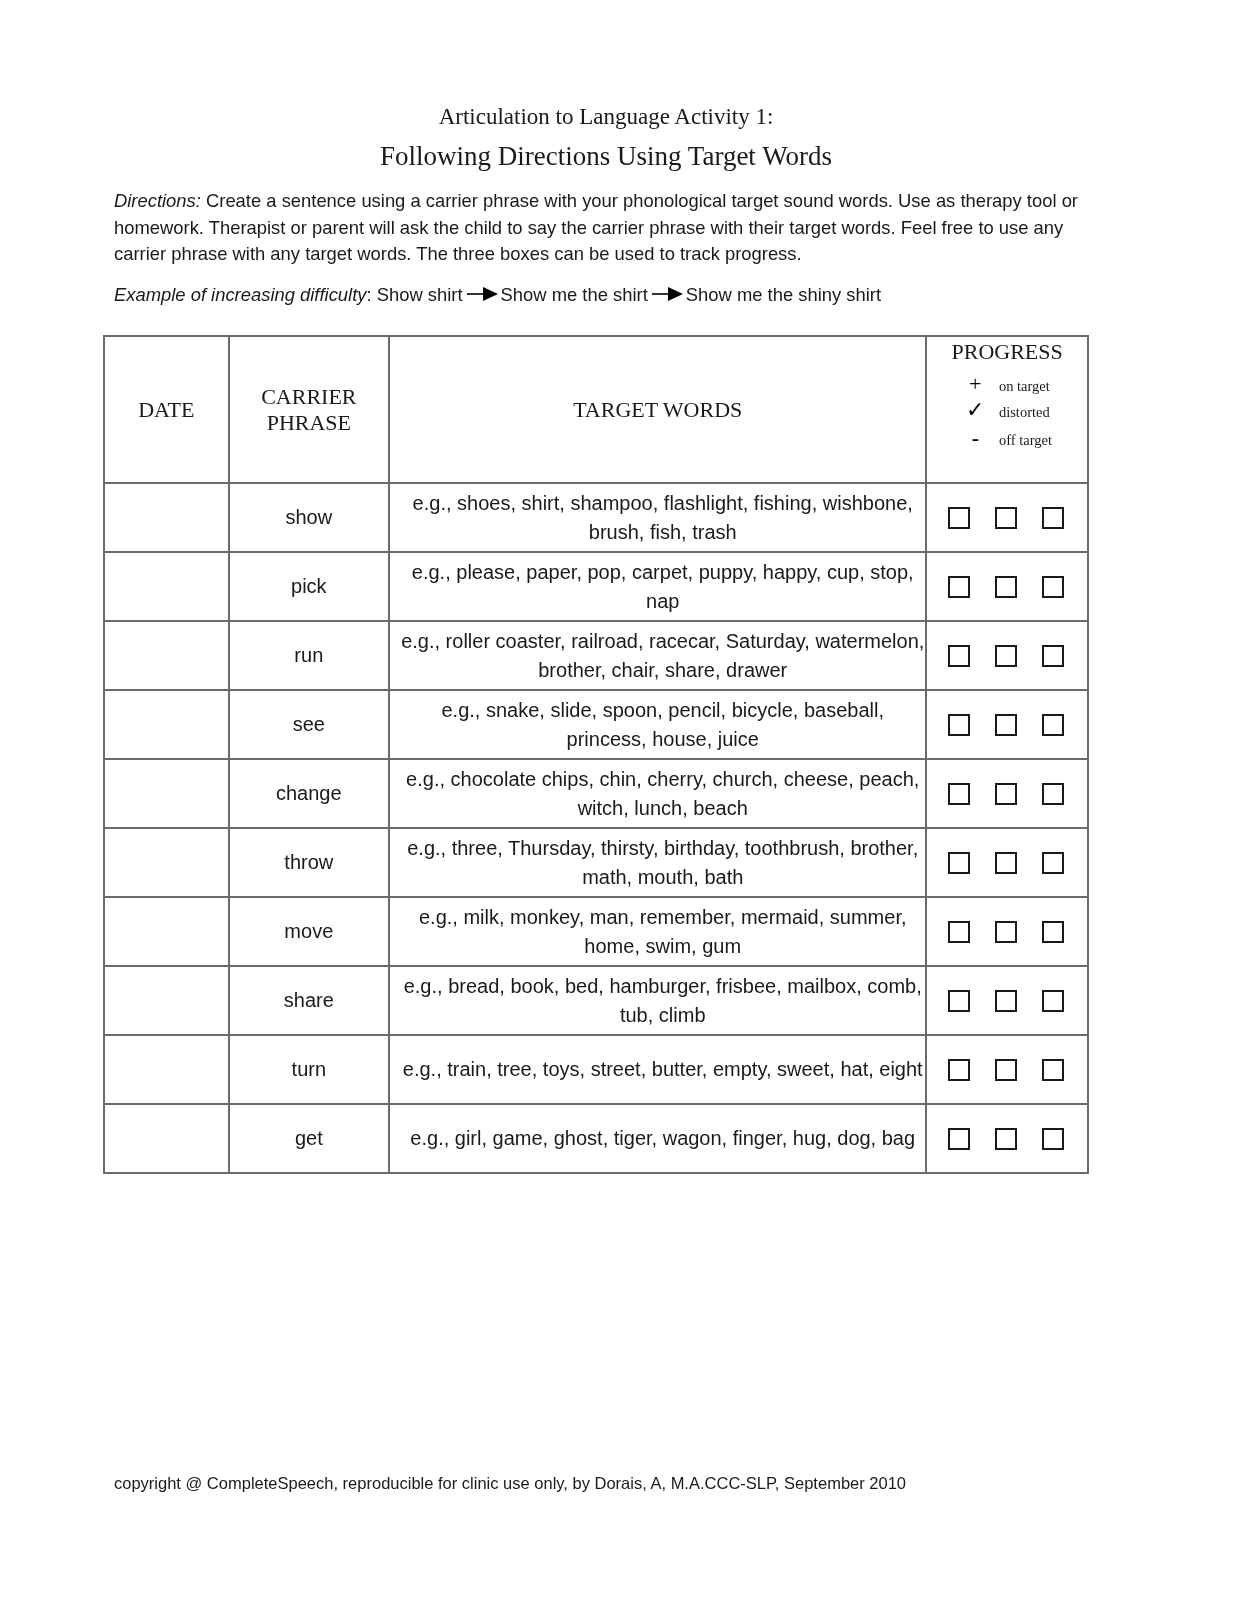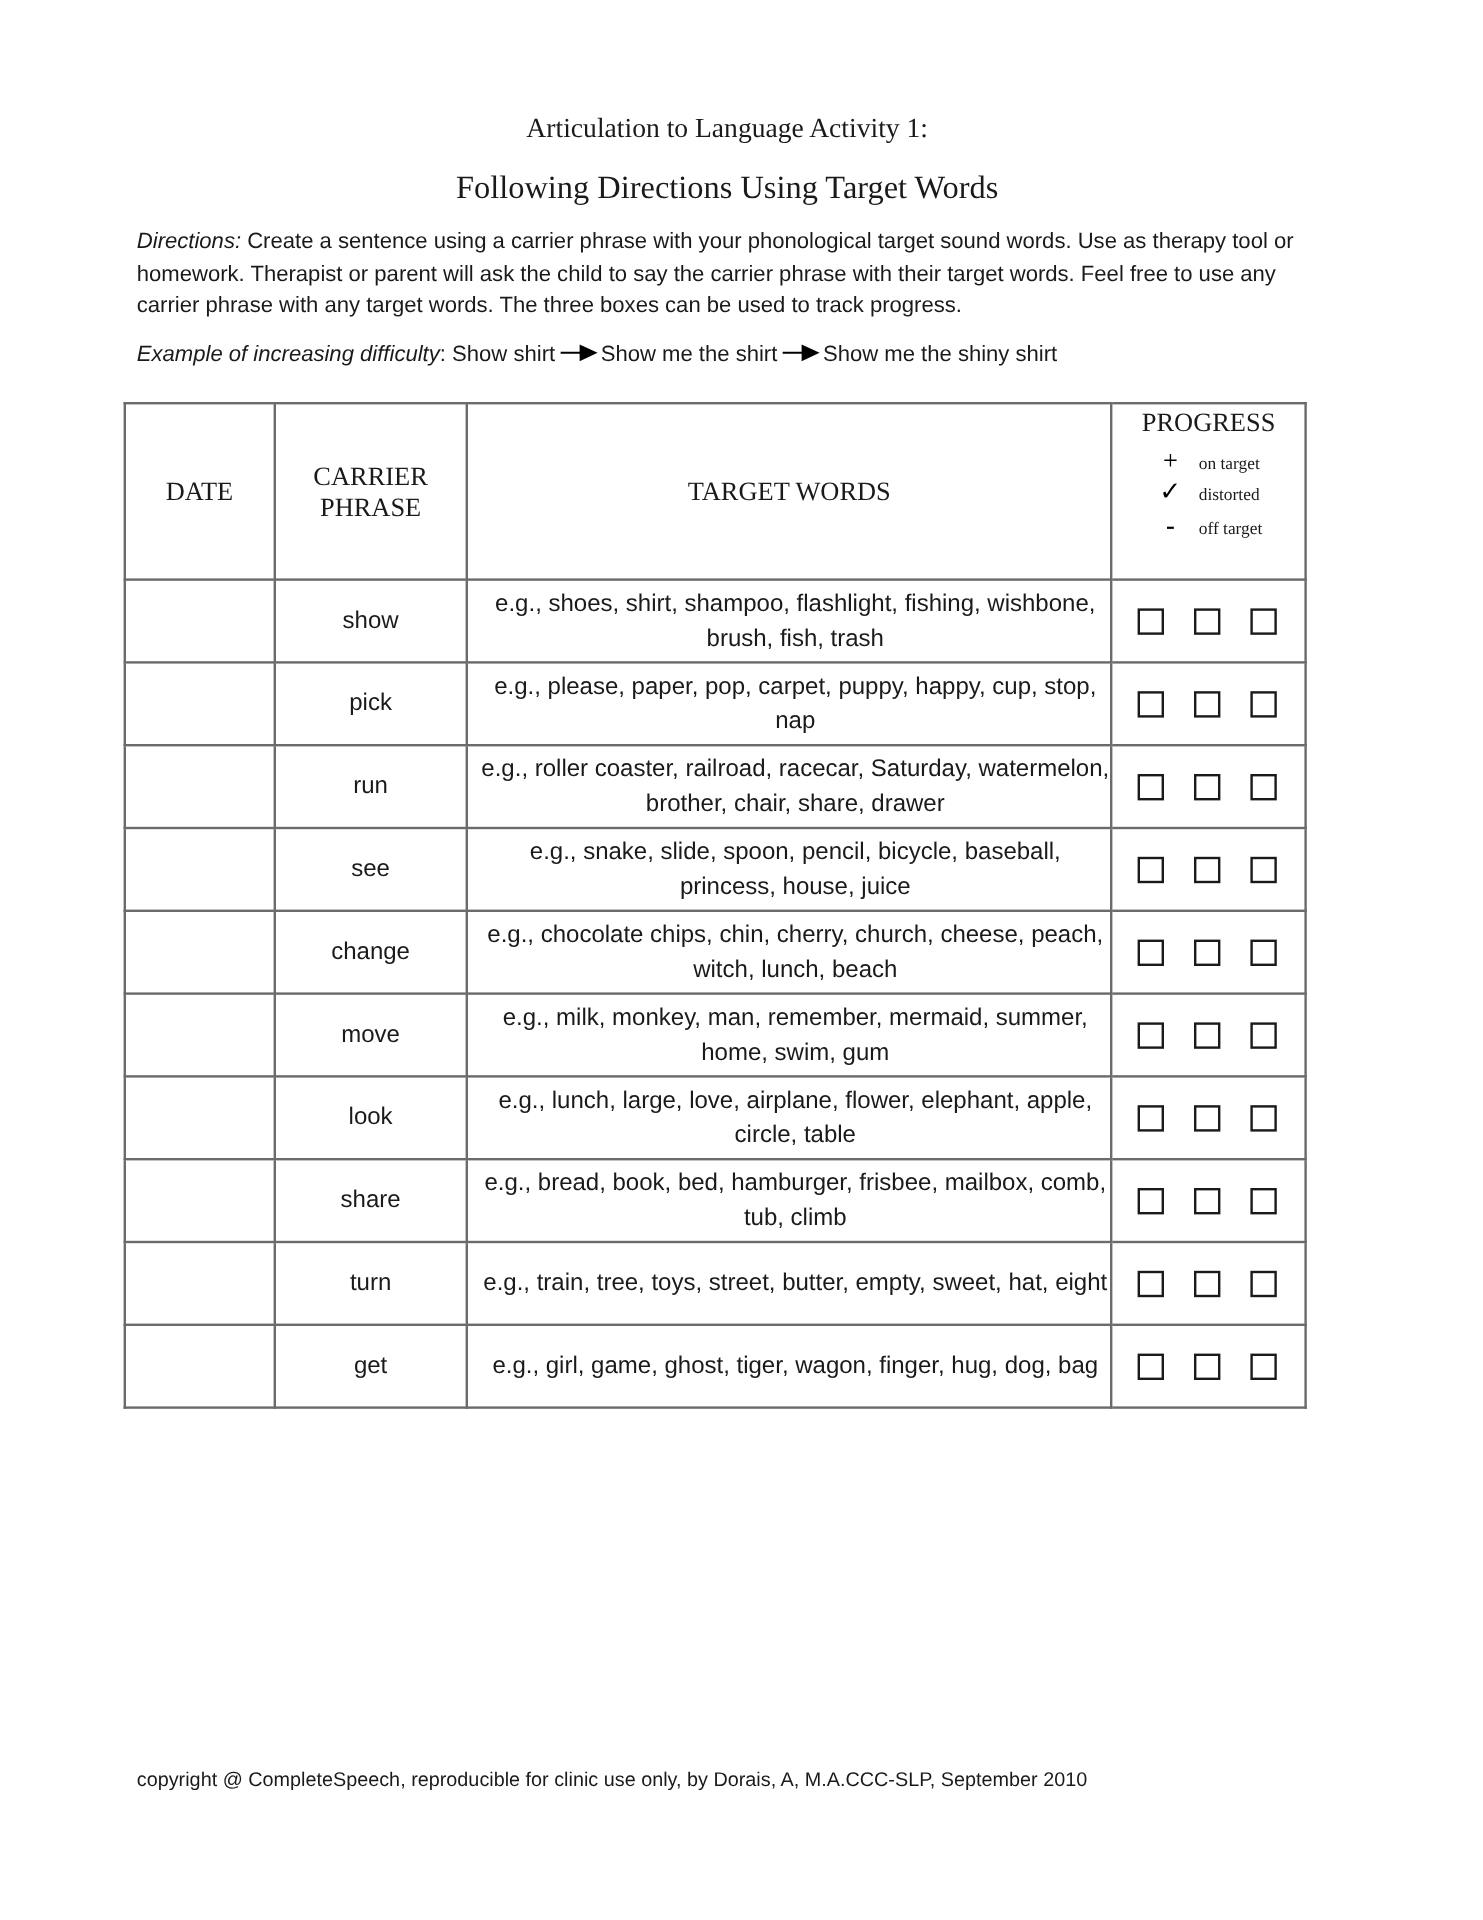--- a/index.html
+++ b/index.html
@@ -1,21 +1,21 @@
 <!DOCTYPE html>
 <html><head>
   <meta charset="utf-8">
   <style>
     html, body { margin: 0; padding: 0; background: #ffffff; }
     body {
       width: 1236px; height: 1600px; position: relative; overflow: hidden;
       color: #111; font-family: "Liberation Sans", "DejaVu Sans", sans-serif;
     }
     .title1 {
-      position: absolute; left: 0; width: 1212px; top: 94px; text-align: center;
+      position: absolute; left: 0; width: 1212px; top: 104px; text-align: center;
       font-family: "Liberation Serif", "DejaVu Serif", serif; font-size: 23px; color: #1a1a1a;
     }
     .title2 {
       position: absolute; left: 0; width: 1212px; top: 141px; text-align: center;
       font-family: "Liberation Serif", "DejaVu Serif", serif; font-size: 27px; color: #1a1a1a;
     }
     .directions {
       position: absolute; left: 114px; top: 188px; width: 990px;
       font-size: 18.4px; line-height: 26.5px; color: #1a1a1a;
     }
@@ -171,44 +171,44 @@
         <td>
           <div class="boxes">
             <div class="box"></div>
             <div class="box"></div>
             <div class="box"></div>
           </div>
         </td>
       </tr>
       <tr>
         <td></td>
+        <td class="phrase-cell">throw</td>
+        <td class="words-cell">e.g., three, Thursday, thirsty, birthday, toothbrush, brother, math, mouth, bath</td>
+        <td>
+          <div class="boxes">
+            <div class="box"></div>
+            <div class="box"></div>
+            <div class="box"></div>
+          </div>
+        </td>
+      </tr>
+      <tr>
+        <td></td>
         <td class="phrase-cell">move</td>
         <td class="words-cell">e.g., milk, monkey, man, remember, mermaid, summer, home, swim, gum</td>
         <td>
           <div class="boxes">
             <div class="box"></div>
             <div class="box"></div>
             <div class="box"></div>
           </div>
         </td>
       </tr>
       <tr>
         <td></td>
-        <td class="phrase-cell">look</td>
-        <td class="words-cell">e.g., lunch, large, love, airplane, flower, elephant, apple, circle, table</td>
-        <td>
-          <div class="boxes">
-            <div class="box"></div>
-            <div class="box"></div>
-            <div class="box"></div>
-          </div>
-        </td>
-      </tr>
-      <tr>
-        <td></td>
         <td class="phrase-cell">share</td>
         <td class="words-cell">e.g., bread, book, bed, hamburger, frisbee, mailbox, comb, tub, climb</td>
         <td>
           <div class="boxes">
             <div class="box"></div>
             <div class="box"></div>
             <div class="box"></div>
           </div>
         </td>
       </tr>

